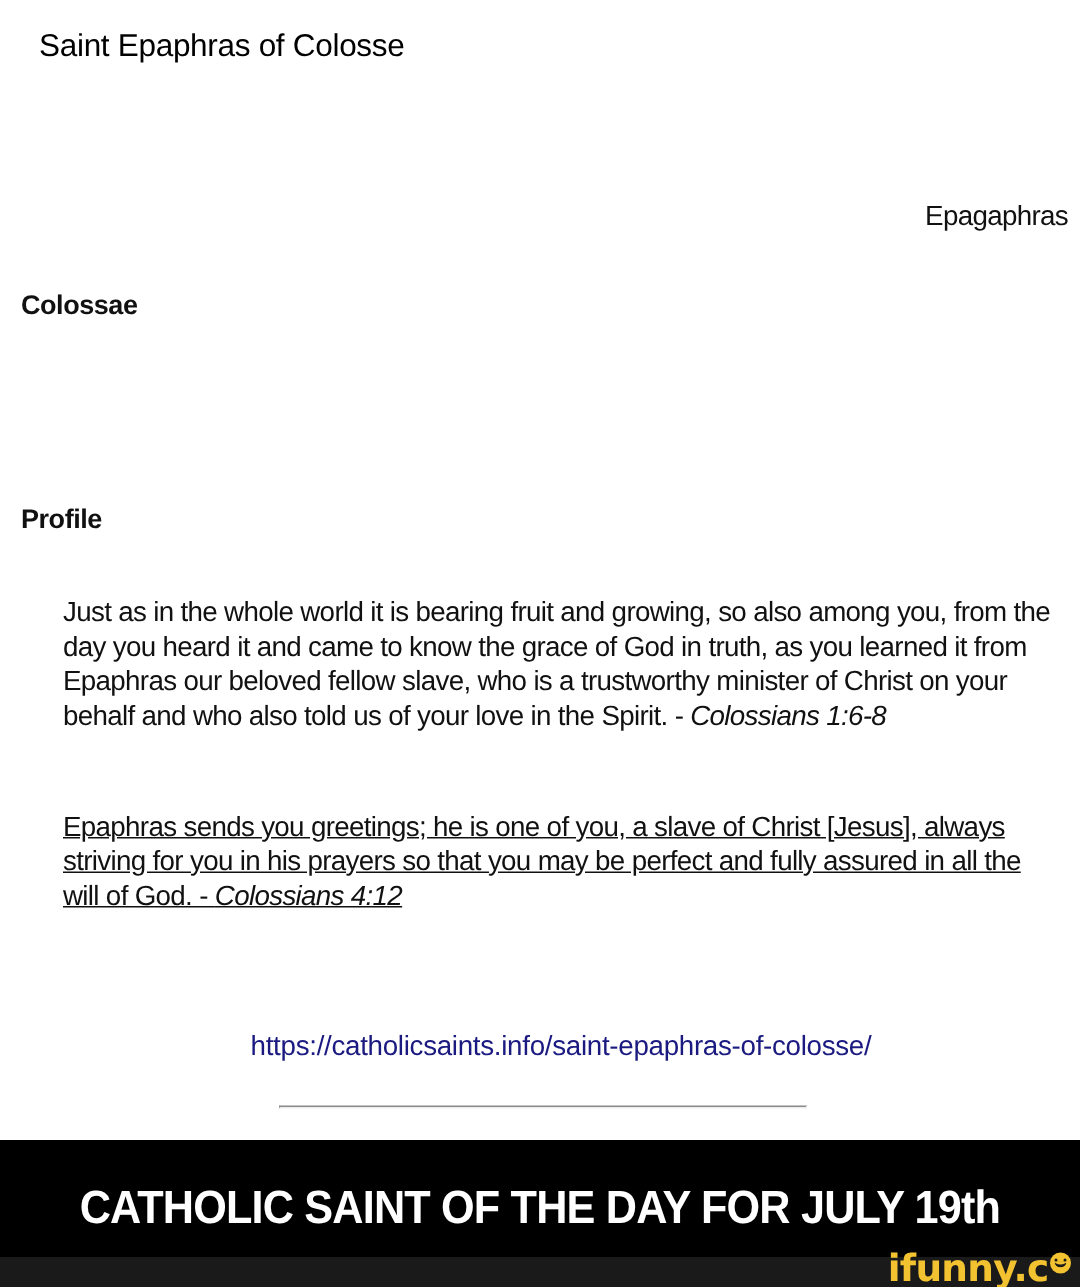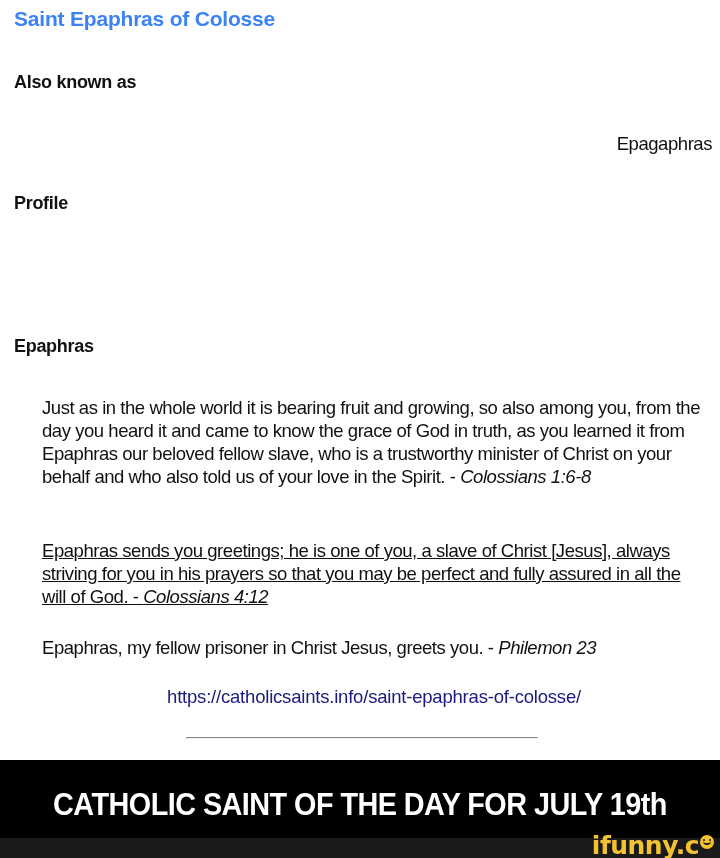--- a/index.html
+++ b/index.html
@@ -20,25 +20,25 @@
       left: 0;
       top: 0;
       width: 720px;
       height: 760px;
       background: #ffffff;
     }
     .title {
       position: absolute;
       left: 14px;
       top: 7px;
-      margin: 0;
+      margin: 12px;
       font-size: 21px;
-      font-weight: bold;
+      font-weight: normal;
       letter-spacing: -0.2px;
-      color: #3b82f6;
+      color: #000000;
     }
     .section-heading {
       position: absolute;
       left: 14px;
       margin: 0;
       font-size: 18px;
       font-weight: bold;
       letter-spacing: -0.3px;
       color: #111;
     }
@@ -148,32 +148,30 @@
       box-sizing: border-box;
     }
   </style>
 </head>
 <body>
 
 <div class="content">
 
   <h1 class="title">Saint Epaphras of Colosse</h1>
 
-  <h2 class="section-heading" style="top:72px;">Also known as</h2>
   <p class="para" style="top:132px;text-align:right;">Epagaphras</p>
 
-  <h2 class="section-heading" style="top:193px;">Profile</h2>
+  <h2 class="section-heading" style="top:193px;">Colossae</h2>
 
-  <h2 class="section-heading" style="top:336px;">Epaphras</h2>
+  <h2 class="section-heading" style="top:336px;">Profile</h2>
 
   <p class="para" style="top:396px; width:672px;"><span>Just as in the whole world it is bearing fruit and growing, so also among you, from the day you heard it and came to know the grace of God in truth, as you learned it from Epaphras our beloved fellow slave, who is a trustworthy minister of Christ on your behalf and who also told us of your love in the Spirit. - </span><span class="ref">Colossians 1:6-8</span></p>
 
   <p class="para" style="top:539px; width:650px;text-decoration:underline;"><span>Epaphras sends you greetings; he is one of you, a slave of Christ [Jesus], always striving for you in his prayers so that you may be perfect and fully assured in all the will of God. - </span><span class="ref">Colossians 4:12</span></p>
 
-  <p class="para" style="top:636px;"><span>Epaphras, my fellow prisoner in Christ Jesus, greets you. - </span><span class="ref">Philemon 23</span></p>
 
   <a class="link">https://catholicsaints.info/saint-epaphras-of-colosse/</a>
 
   <hr class="divider">
 </div>
 
 <div class="caption-bar">
   <span class="caption-text">CATHOLIC SAINT OF THE DAY FOR JULY 19th</span>
 </div>
 

